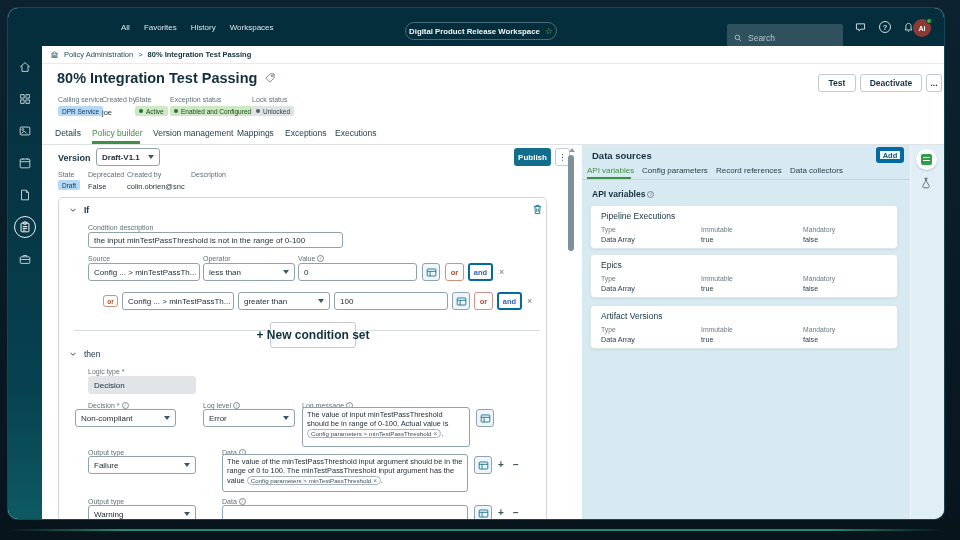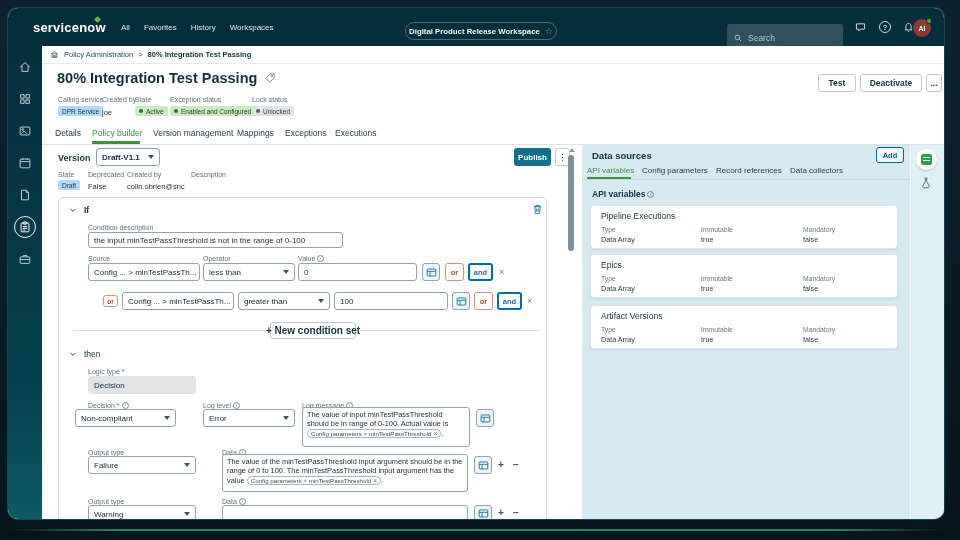--- a/index.html
+++ b/index.html
@@ -76,24 +76,20 @@
 svg{display:block}
 </style>
 </head>
 <body>
 
 <div id="screen">
 <div id="glowline"></div>
 <div id="window">
 
   <div class="navbar">
-    <div class="abs" style="left:25px;top:0;height:38px;display:flex;align-items:center">
-      <span class="logo-txt">servicenow</span>
-      <span class="logo-mark"></span>
-    </div>
     <div class="abs" style="left:113px;top:0;height:38px;display:flex;align-items:center;gap:14px">
       <span class="nav-item">All</span>
       <span class="nav-item">Favorites</span>
       <span class="nav-item">History</span>
       <span class="nav-item">Workspaces</span>
     </div>
     <div class="abs ws-pill" style="left:397px;top:14px;width:152px;height:18px">
       <span>Digital Product Release Workspace</span>
       <span class="ws-star">☆</span>
     </div>
@@ -264,21 +260,21 @@
         <svg width="11" height="11" viewBox="0 0 14 14" fill="none" stroke="#0f6e8d" stroke-width="1.1">
           <rect x="1.5" y="2.5" width="11" height="9" rx="1"></rect>
           <path d="M1.5 5.5 H12.5 M5.2 5.5 V11.5"></path>
         </svg>
       </div>
   <div class="abs chip or" style="left:466px;top:284px;width:19px;height:18px">or</div>
   <div class="abs chip and" style="left:489px;top:284px;width:25px;height:18px">and</div>
   <span class="abs xmark" style="left:519px;top:288px">×</span>
 
   <div class="hline" style="left:66px;top:322px;width:192px"></div>
-  <div class="abs btn outline" style="left:262px;top:314px;width:86px;height:17px;font-size:10px">+ New condition set</div>
+  <div class="abs btn outline" style="left:262px;top:314px;width:86px;height:26px;font-size:12px">+ New condition set</div>
   <div class="hline" style="left:352px;top:322px;width:180px"></div>
 
   <svg class="abs" style="left:60px;top:341px" width="10" height="10" viewBox="0 0 16 16" fill="none" stroke="#3a5665" stroke-width="1.6">
         <path d="M4 6 L8 10 L12 6"></path>
       </svg>
   <span class="abs sec-title" style="left:76px;top:341px;font-weight:normal">then</span>
 
   <span class="abs lbl" style="left:80px;top:360px">Logic type *</span>
   <div class="abs inp" style="left:80px;top:368px;width:108px;height:18px;background:#e2e5e7;border-color:#e2e5e7">Decision</div>
 
@@ -344,21 +340,21 @@
         </svg>
       </div>
   <span class="abs plusminus" style="left:490px;top:499px">+</span>
   <span class="abs plusminus" style="left:505px;top:499px">−</span>
 
   <div class="abs" style="left:561px;top:140px;width:0;height:0;border-left:3px solid transparent;border-right:3px solid transparent;border-bottom:4px solid #8a9aa4"></div>
   <div class="abs" style="left:560px;top:147px;width:6px;height:96px;background:#7e909b;border-radius:3px"></div>
 
   <div class="panel"></div>
   <span class="abs" style="left:584px;top:142px;font-size:9.5px;font-weight:bold;color:#13323f">Data sources</span>
-  <div class="abs btn" style="left:868px;top:139px;width:28px;height:16px;font-size:7.5px;border:1px solid #0369a1;color:#0c637f;background:rgba(255,255,255,.65)">Add</div>
+  <div class="abs btn" style="left:868px;top:139px;width:28px;height:16px;font-size:7.5px;border:4px solid #0369a1;color:#0c637f;background:rgba(255,255,255,.65)">Add</div>
 
   <span class="ptab active" style="left:579px">API variables</span>
   <span class="ptab" style="left:634px">Config parameters</span>
   <span class="ptab" style="left:708px">Record references</span>
   <span class="ptab" style="left:782px">Data collectors</span>
   <div class="abs" style="left:579px;top:169px;width:44px;height:2px;background:#3f8f46"></div>
   <div class="abs" style="left:574px;top:171px;width:328px;height:1px;background:#bfd7e2"></div>
 
   <span class="abs" style="left:584px;top:181px;font-size:8.5px;font-weight:bold;color:#16323f"><span>API variables</span><i class="info"></i></span>
 

